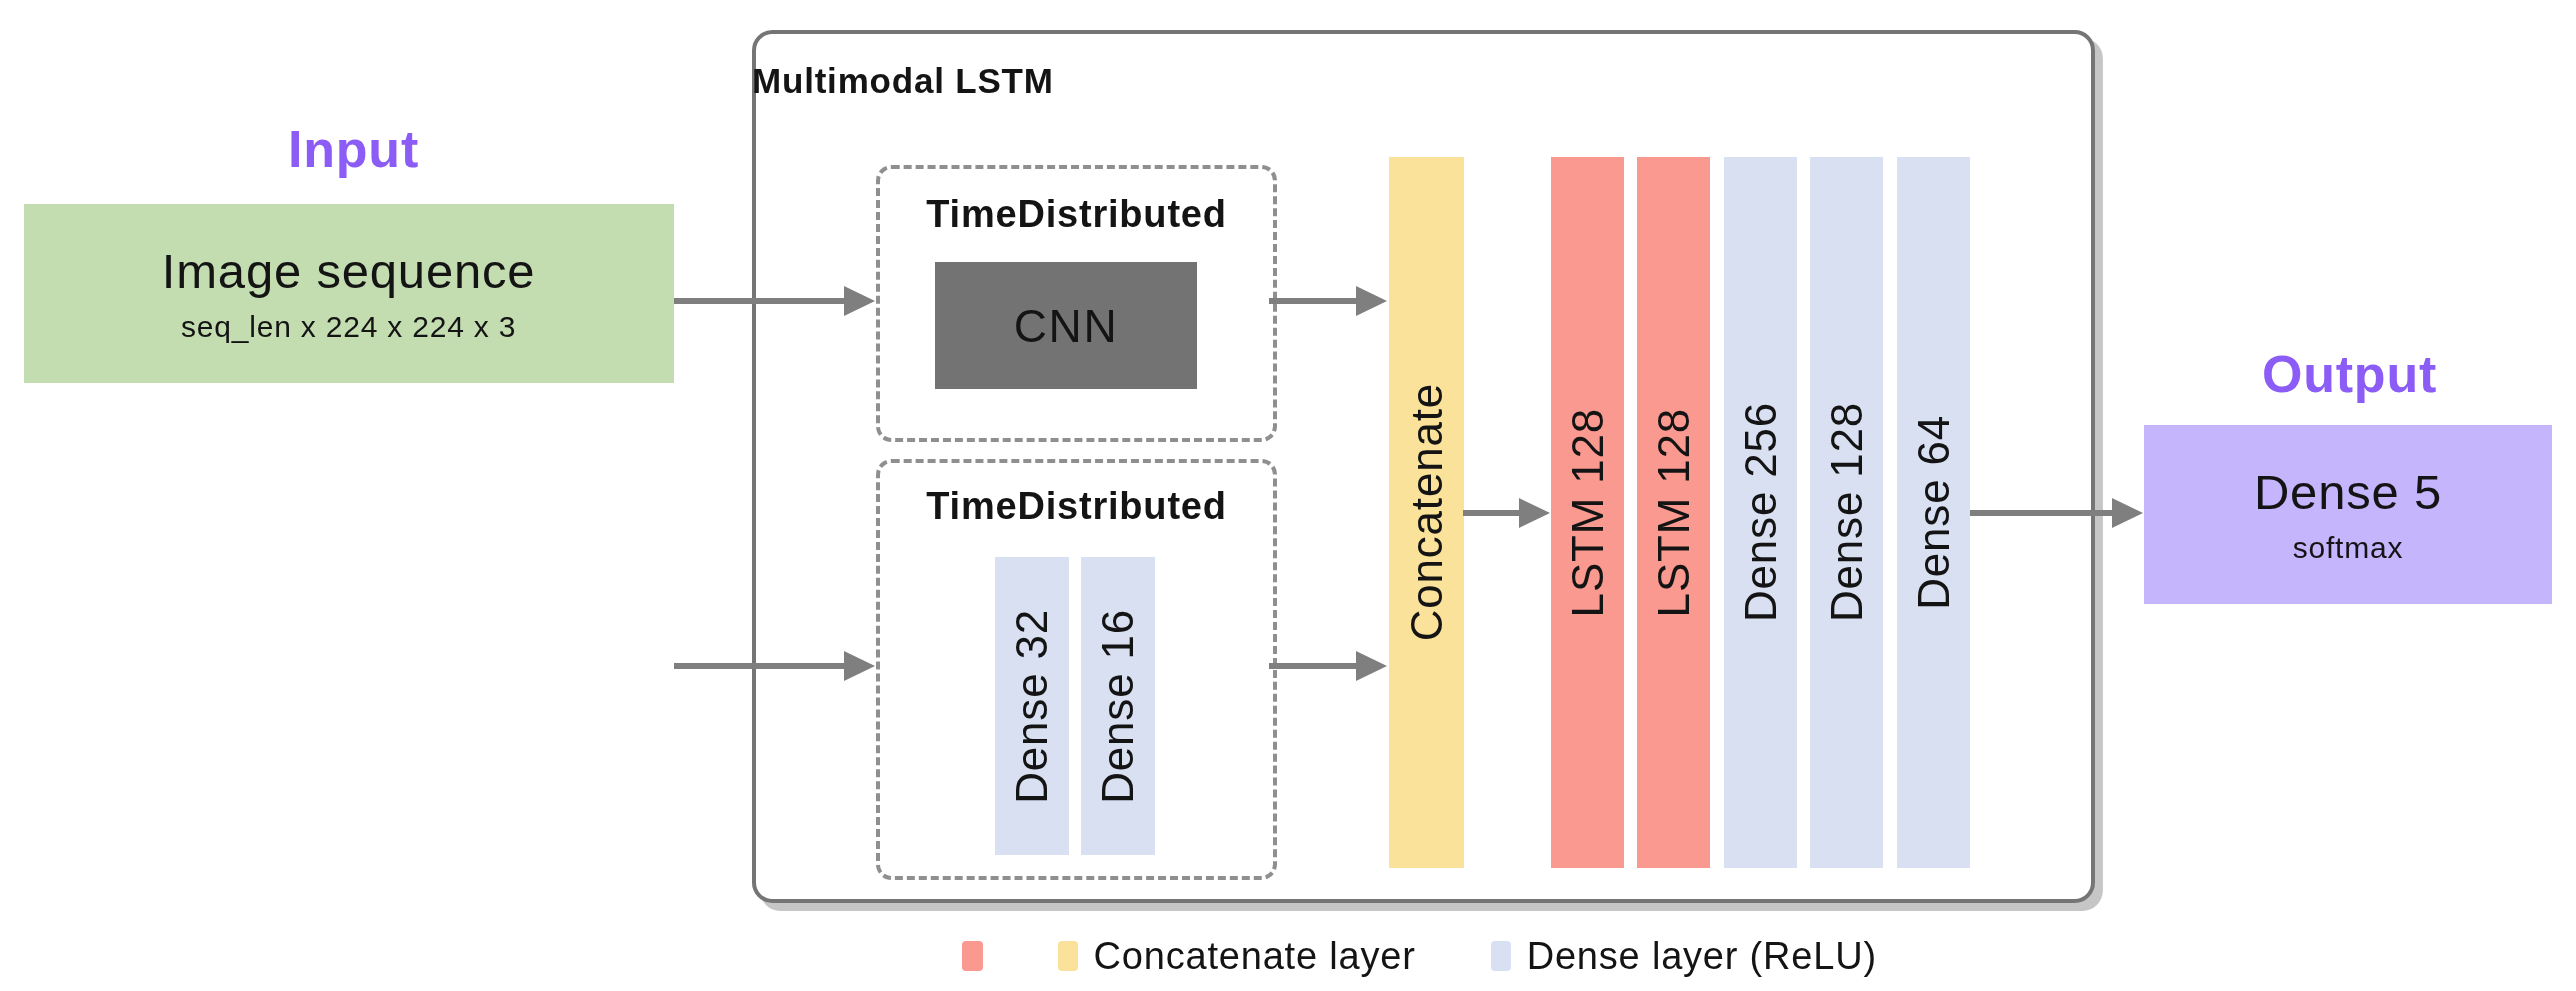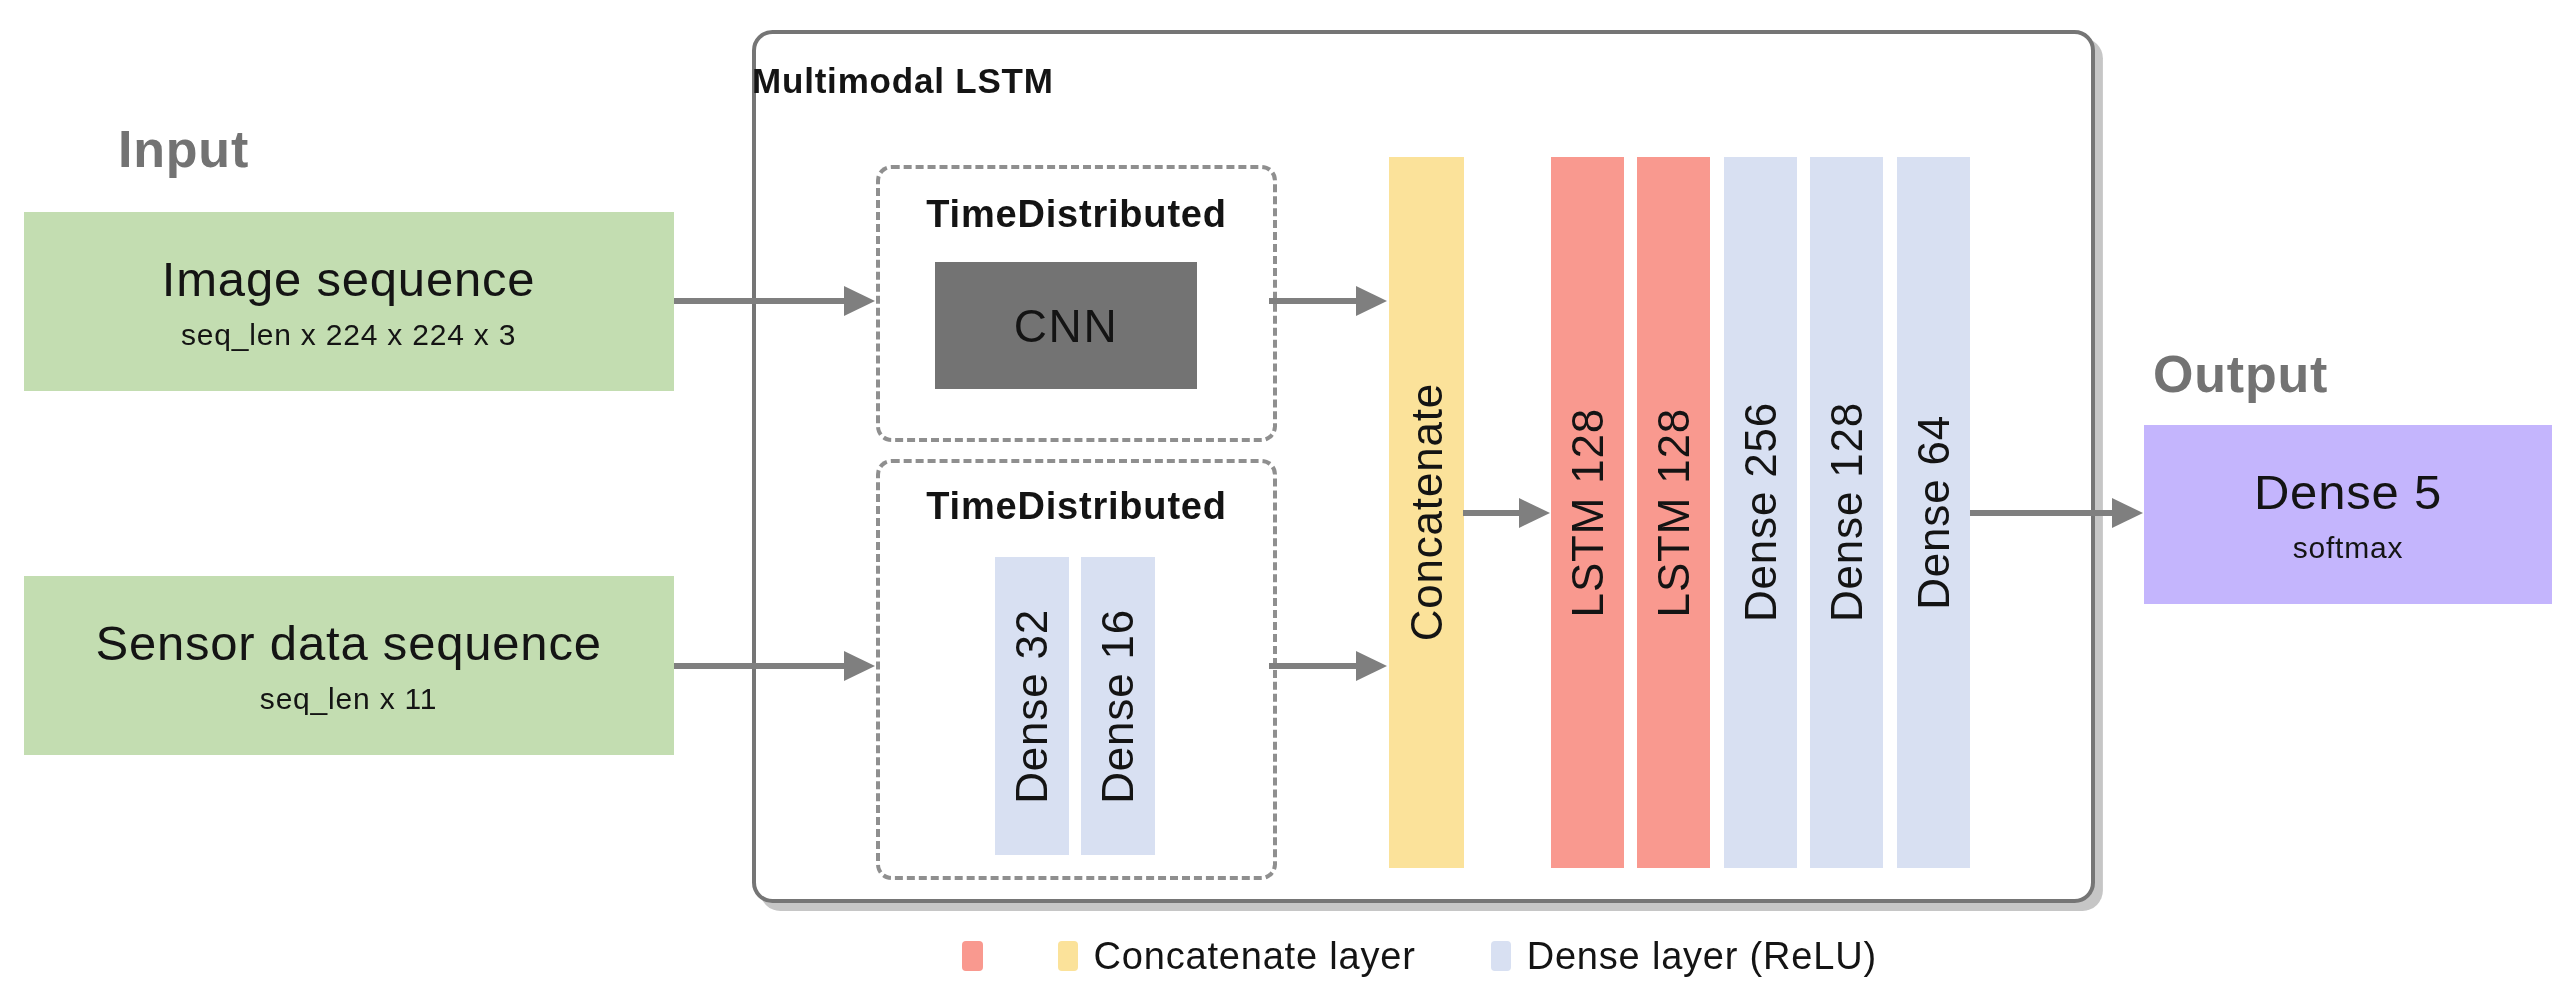--- a/index.html
+++ b/index.html
@@ -3,21 +3,21 @@
 <meta charset="utf-8">
 <style>
   html,body{margin:0;padding:0;background:#ffffff;}
   .canvas{
     position:relative;width:2576px;height:991px;background:#ffffff;
     font-family:"Liberation Sans",sans-serif;color:#141414;overflow:hidden;
   }
   .abs{position:absolute;}
 
   
-  .heading{font-size:52px;font-weight:700;letter-spacing:0.8px;color:#737373;}
+  .heading{font-size:52px;font-weight:700;text-align:center;letter-spacing:0.8px;color:#8b5cf6;}
 
   
   .gbox{
     background:#c3ddb1;display:flex;flex-direction:column;align-items:center;
     justify-content:center;gap:11px;text-align:center;
   }
   .gbox .t1{font-size:49px;letter-spacing:0.8px;}
   .gbox .t2{font-size:30px;letter-spacing:0.8px;}
 
   
@@ -60,29 +60,25 @@
   .legend-item .swatch{width:20.4px;height:30px;border-radius:3.9px;}
   .legend-item .llabel{font-size:38px;letter-spacing:0.8px;}
 </style>
 </head>
 <body>
 
 <div class="canvas">
 
   <div class="abs heading" style="left:118px;top:119px;width:471px;">Input</div>
 
-  <div class="abs gbox" style="left: 23.6px; top: 212px; width: 650px; height: 179px; background: rgb(195, 221, 177);">
+  <div class="abs gbox" style="left: 23.6px; top: 204px; width: 650px; height: 179px; background: rgb(195, 221, 177);">
     <div class="t1">Image sequence</div>
     <div class="t2">seq_len x 224 x 224 x 3</div>
   </div>
 
-  <div class="abs gbox" style="left: 23.6px; top: 576px; width: 650px; height: 179px; background: rgb(195, 221, 177);">
-    <div class="t1">Sensor data sequence</div>
-    <div class="t2">seq_len x 11</div>
-  </div>
 
   <div class="abs mcontainer" style="left:752px;top:30px;width:1335px;height:865px;"></div>
 
   <div class="abs mtitle" style="left:752px;top:61px;width:1335px;">Multimodal LSTM</div>
 
   <div class="abs dashedbox" style="left:876px;top:165px;width:393px;height:269px;">
     <div class="tdlabel" style="margin-top:23.6px;">TimeDistributed</div>
     <div class="cnnbox abs" style="left: 55px; top: 93px; width: 262px; height: 127px; background: #737373;">
       <span>CNN</span>
     </div>

